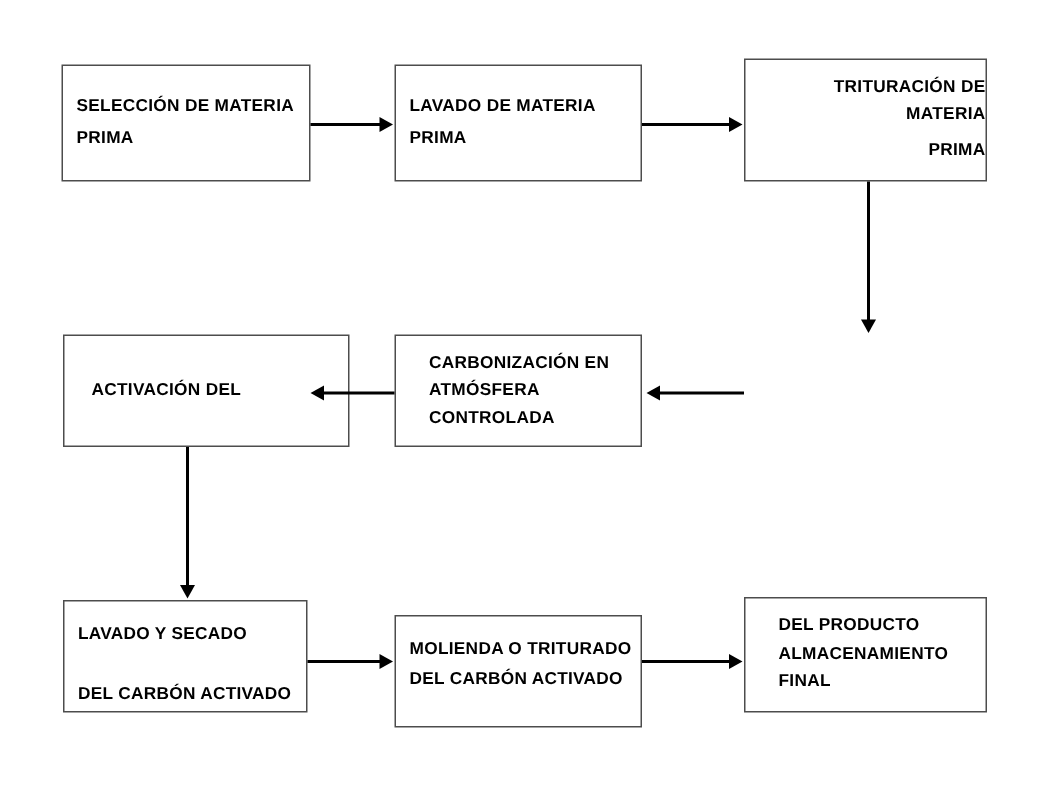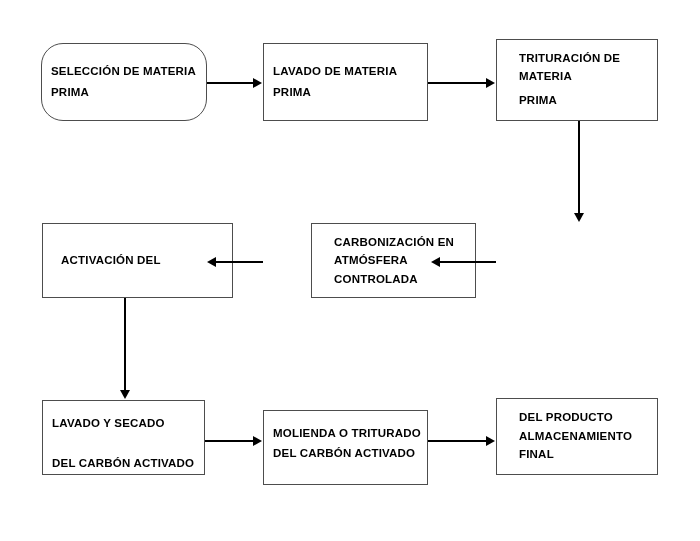--- a/index.html
+++ b/index.html
@@ -66,41 +66,41 @@
     border-left: 5px solid transparent;
     border-right: 5px solid transparent;
     border-top: 9px solid #000000;
   }
 </style>
 </head>
 <body>
 
 <div id="canvas">
 
-  <div class="node pad-left" style="left:41px; top:43px; width:166px; height:78px;border-radius:22px;">
+  <div class="node pad-left" style="left:41px; top:43px; width:166px; height:78px;">
     <span class="line">SELECCIÓN DE MATERIA</span>
     <span class="line">PRIMA</span>
   </div>
 
   <div class="node pad-left" style="left:263px; top:43px; width:165px; height:78px;">
     <span class="line">LAVADO DE MATERIA</span>
     <span class="line">PRIMA</span>
   </div>
 
-  <div class="node pad-indent" style="left:496px; top:39px; width:162px; height:82px; line-height:1.55;">
+  <div class="node pad-indent" style="left:496px; top:39px; width:162px; height:82px; line-height:1.55;text-align:right;">
     <span class="line">TRITURACIÓN DE</span>
     <span class="line">MATERIA</span>
     <span class="line" style="margin-top:7px;">PRIMA</span>
   </div>
 
   <div class="node pad-left" style="left:42px; top:223px; width:191px; height:75px; padding-left:18px; line-height:1.55;">
     <span class="line">ACTIVACIÓN DEL</span>
   </div>
 
-  <div class="node pad-indent" style="left:263px; top:223px; width:165px; height:75px; line-height:1.62;margin-left:48px;">
+  <div class="node pad-indent" style="left:263px; top:223px; width:165px; height:75px; line-height:1.62;">
     <span class="line">CARBONIZACIÓN EN</span>
     <span class="line">ATMÓSFERA</span>
     <span class="line">CONTROLADA</span>
   </div>
 
 
   <div class="node pad-left" style="left:42px; top:400px; width:163px; height:75px; line-height:1.72; justify-content:space-between; padding-top:13px;">
     <span class="line">LAVADO Y SECADO</span>
     <span class="line">DEL CARBÓN ACTIVADO</span>
   </div>

